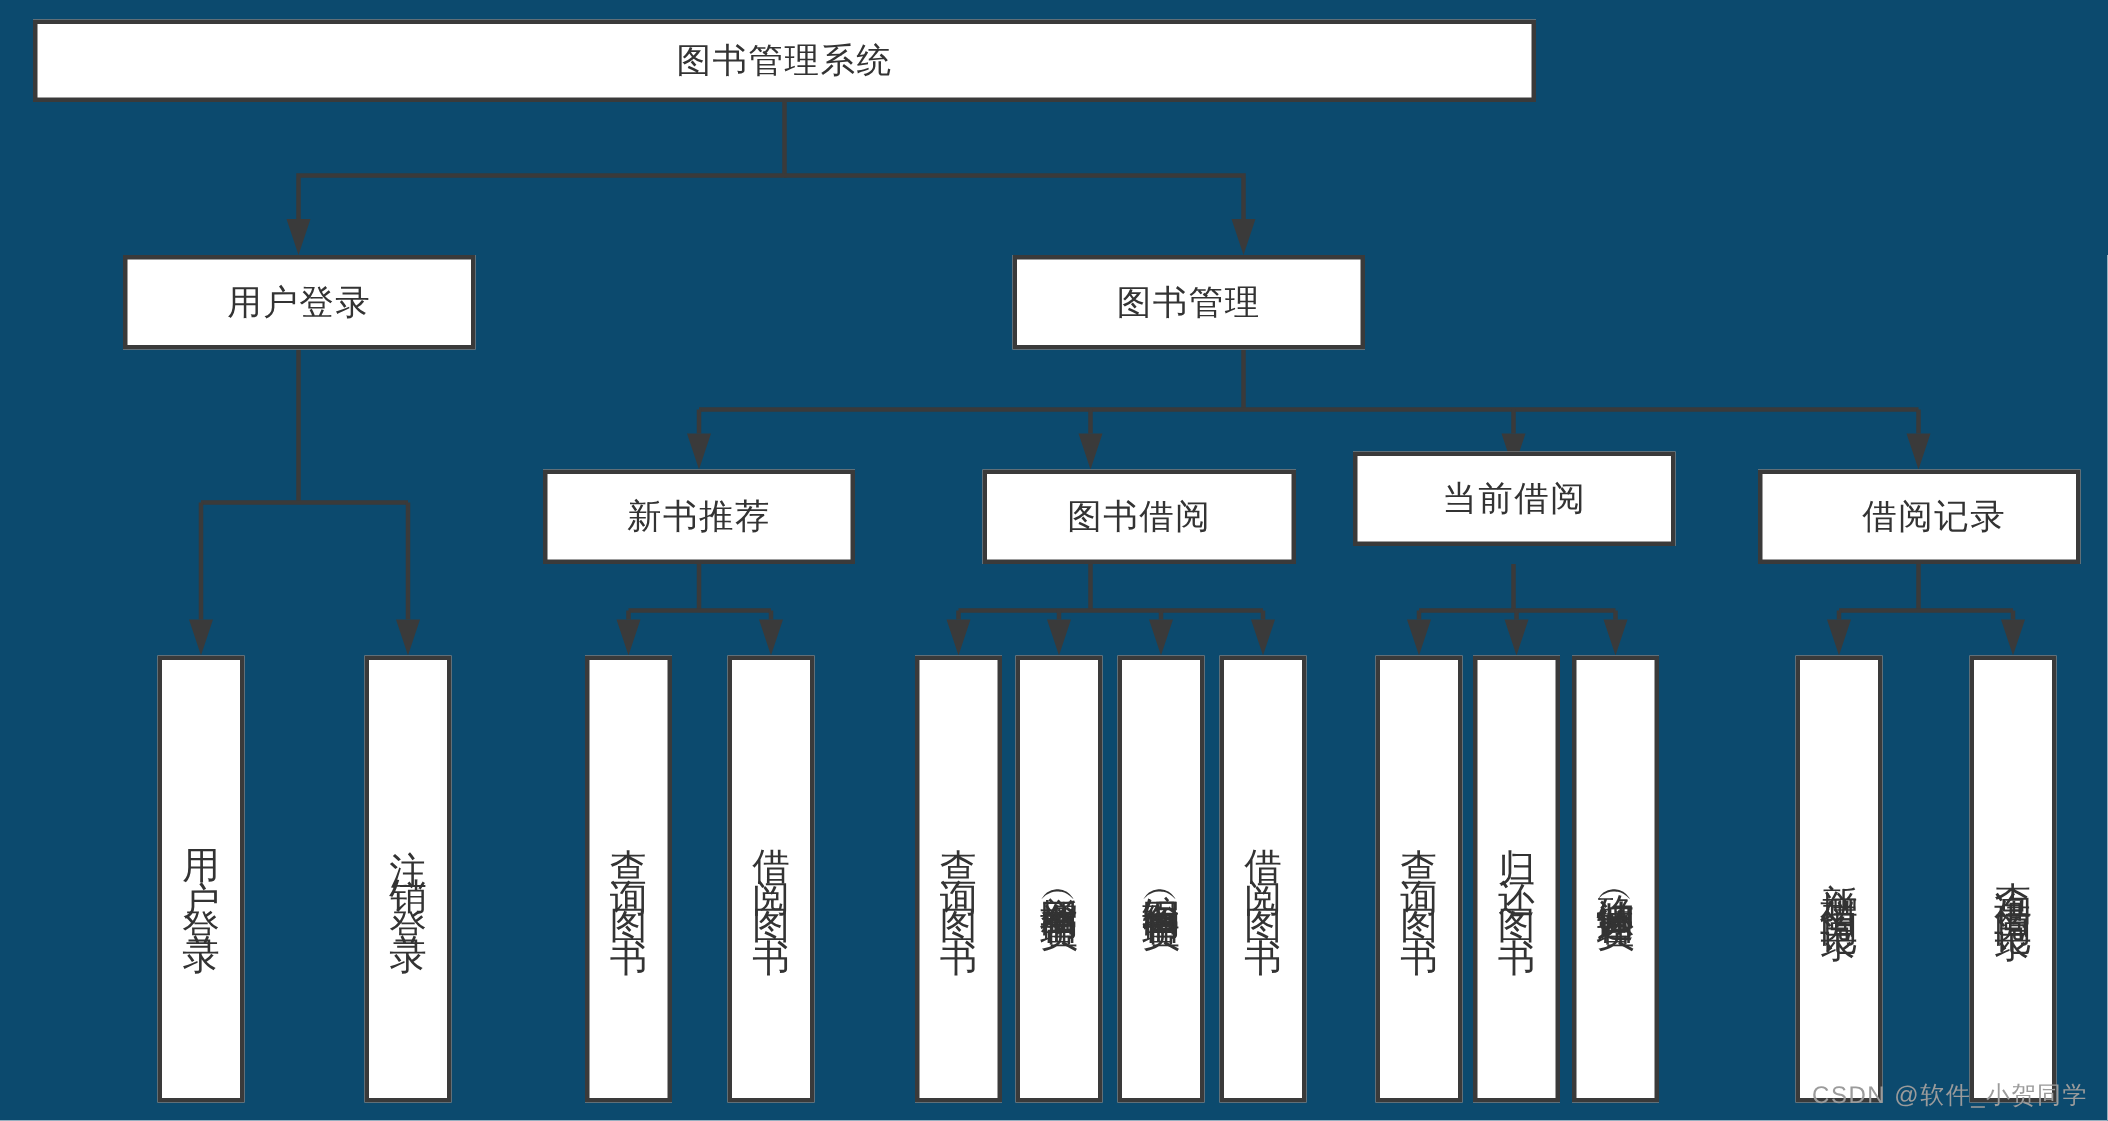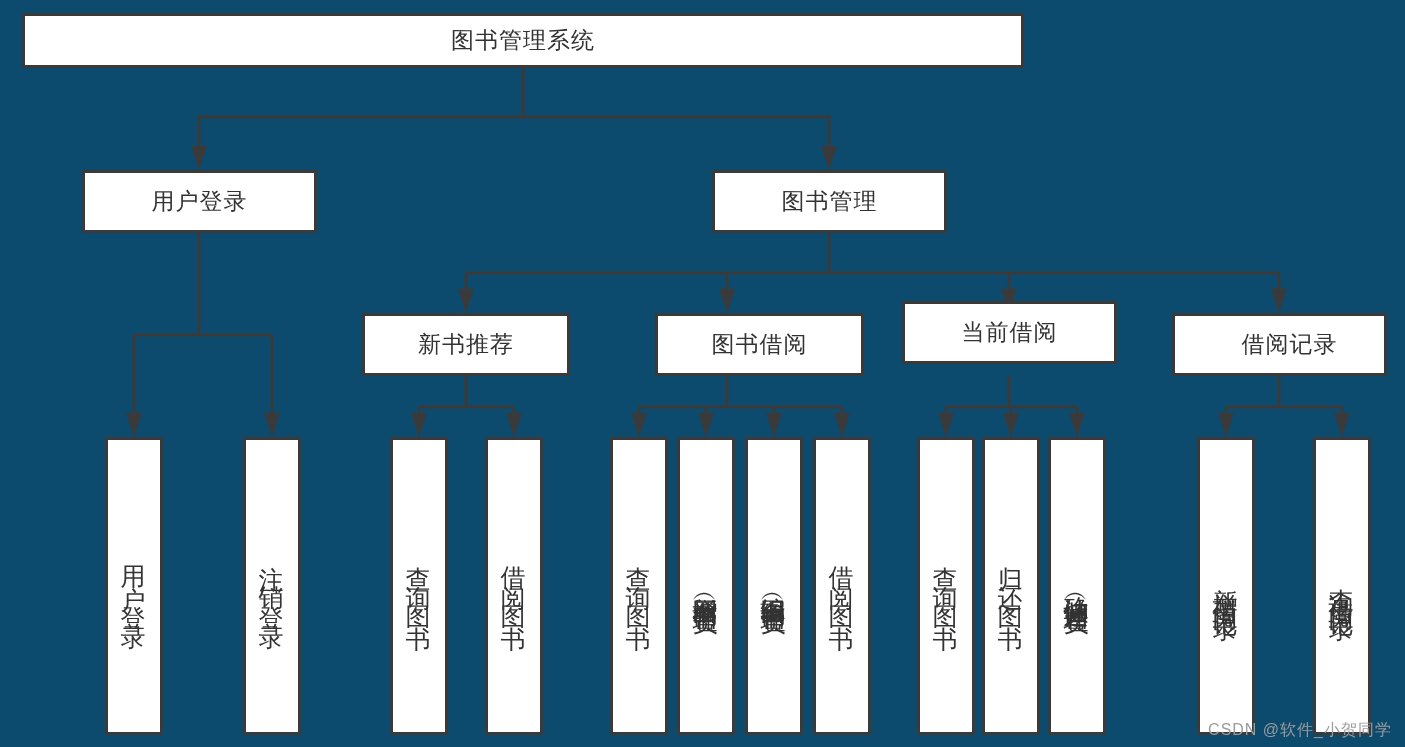--- a/index.html
+++ b/index.html
@@ -138,21 +138,21 @@
       <path d="M1226 407 V413"></path>
       <polygon points="1218,413 1234,413 1226,437"></polygon>
       <path d="M1342 407 V413"></path>
       <polygon points="1334,413 1350,413 1342,437"></polygon>
     </g>
   </svg>
 
   <div class="node hbox" style="left:22px; top:13px; width:1002px; height:55px;">图书管理系统</div>
 
   <div class="node hbox" style="left:82px; top:170px; width:235px; height:63px;">用户登录</div>
-  <div class="node hbox" style="left:712px; top:170px; width:235px; height:63px;">图书管理</div>
+  <div class="node hbox" style="left:675px; top:170px; width:235px; height:63px;">图书管理</div>
 
   <div class="node hbox" style="left:362px; top:313px; width:208px; height:63px;font-family:Liberation Mono, monospace;">新书推荐</div>
   <div class="node hbox" style="left:623px; top:313px; width:209px; height:63px;margin-left:32px;">图书借阅</div>
   <div class="node hbox" style="left:902px; top:301px; width:215px; height:63px;">当前借阅</div>
   <div class="node hbox" style="left:1172px; top:313px; width:215px; height:63px;padding-left:20px;">借阅记录</div>
 
   <div class="node vbox ls-wide" style="left:105px; top:437px; width:58px; height:298px;">用户登录</div>
   <div class="node vbox ls-wide" style="left:243px; top:437px; width:58px; height:298px;">注销登录</div>
 
   <div class="node vbox ls-wide" style="left:390px; top:437px; width:58px; height:298px;">查询图书</div>

